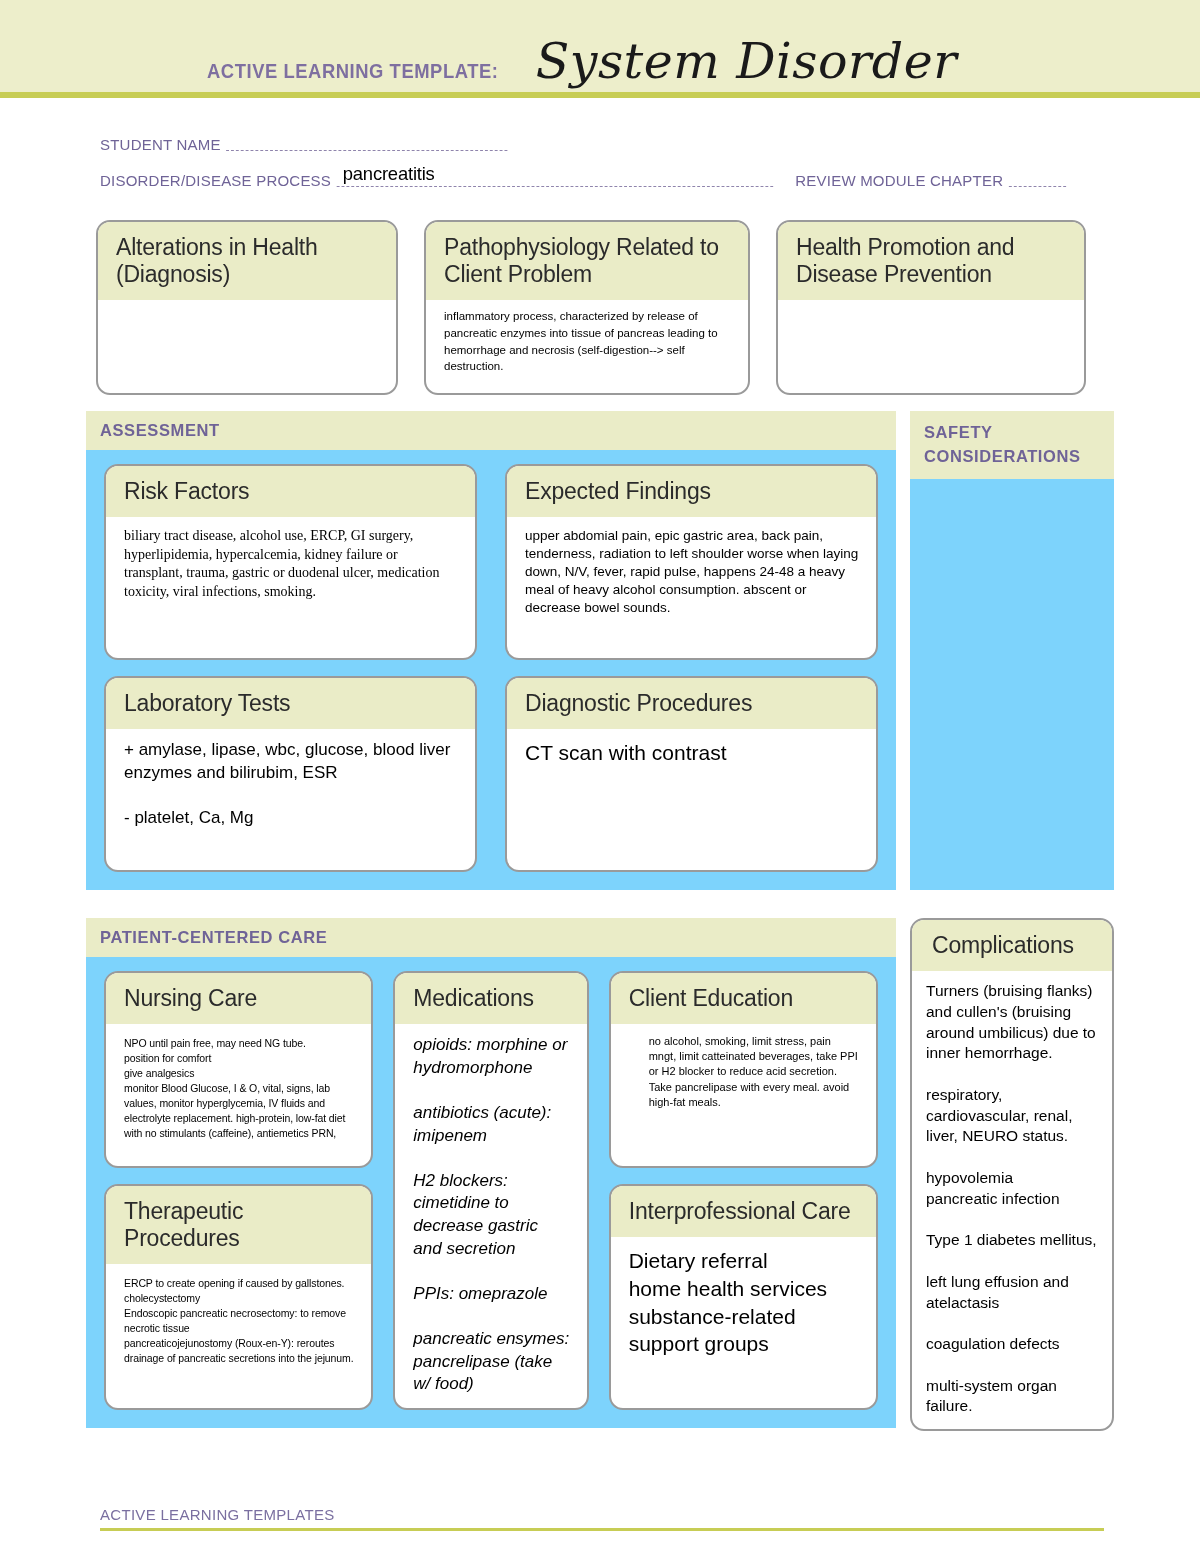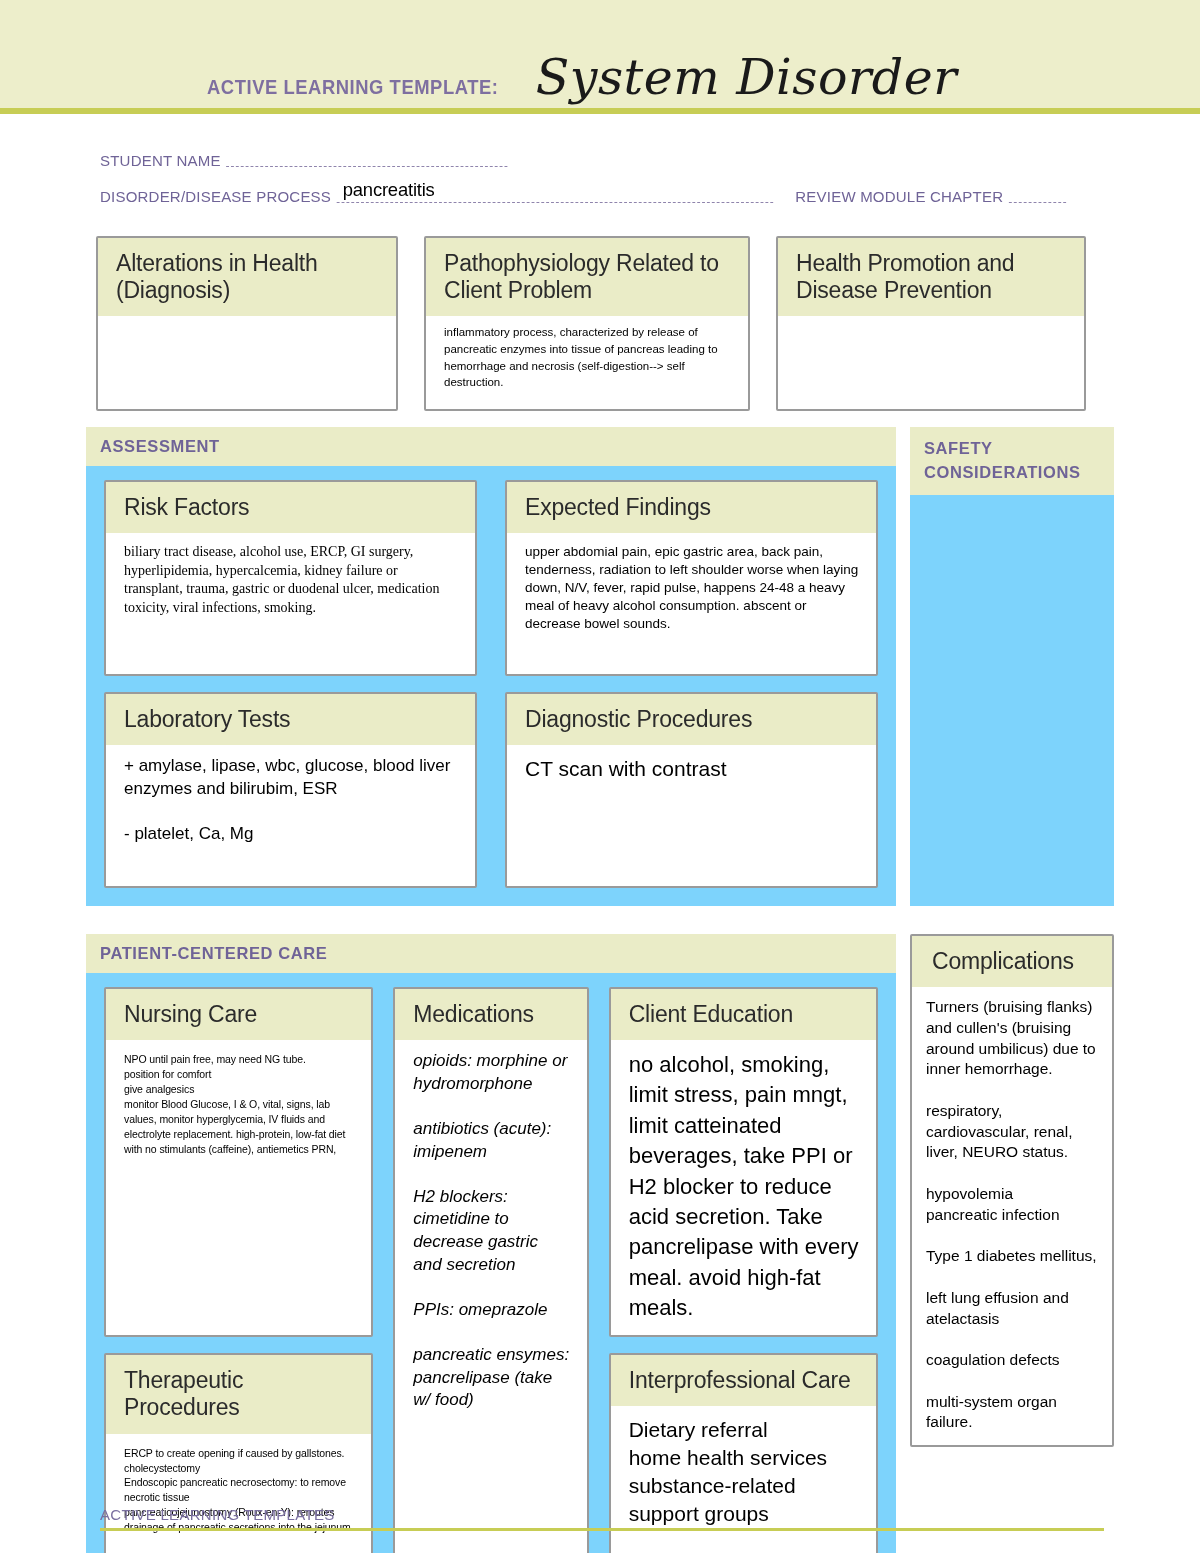--- a/index.html
+++ b/index.html
@@ -11,21 +11,21 @@
     width: 1200px;
     height: 1553px;
     font-family: "Liberation Sans", sans-serif;
     color: #000;
     position: relative;
     overflow: hidden;
   }
 
   
   .header-band {
-    height: 108px;
+    height: 92px;
     background: #edeecb;
     display: flex;
     align-items: flex-end;
     justify-content: center;
     padding-bottom: 2px;
     box-sizing: border-box;
   }
   .header-inner {
     display: flex;
     align-items: baseline;
@@ -84,21 +84,21 @@
     color: #000;
     font-size: 19px;
     white-space: nowrap;
     letter-spacing: -0.2px;
   }
   .spacer-gap { width: 30px; }
 
   
   .card {
     border: 2px solid #9a9a9a;
-    border-radius: 2px;
+    border-radius: 14px;
     background: #ffffff;
     box-sizing: border-box;
     overflow: hidden;
     display: flex;
     flex-direction: column;
   }
   .card-head {
     background: #eaecc7;
     padding: 12px 16px 12px 18px;
     font-size: 23px;
@@ -122,22 +122,23 @@
   }
   .card-body.small {
     font-size: 13.5px;
     line-height: 1.33;
   }
   .card-body.big {
     font-size: 21px;
     line-height: 1.32;
   }
   .card-body.med {
-    font-size: 22px;
+    font-size: 11px;
     line-height: 1.38;
+    margin-left: 20px;
   }
 
   
   .top-row {
     display: flex;
     gap: 26px;
     padding: 12px 96px 0 96px;
     box-sizing: border-box;
   }
   .top-row .card { height: 175px; }

